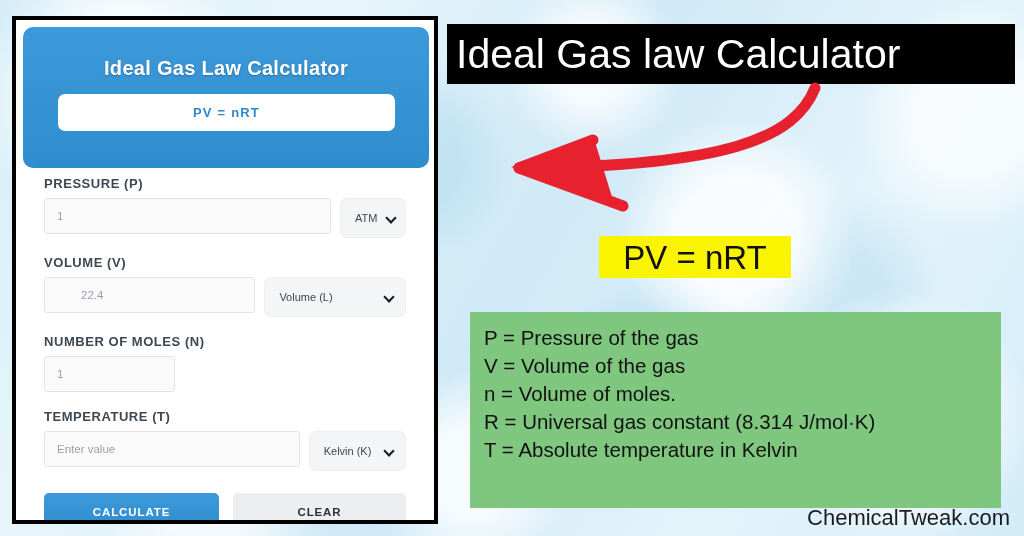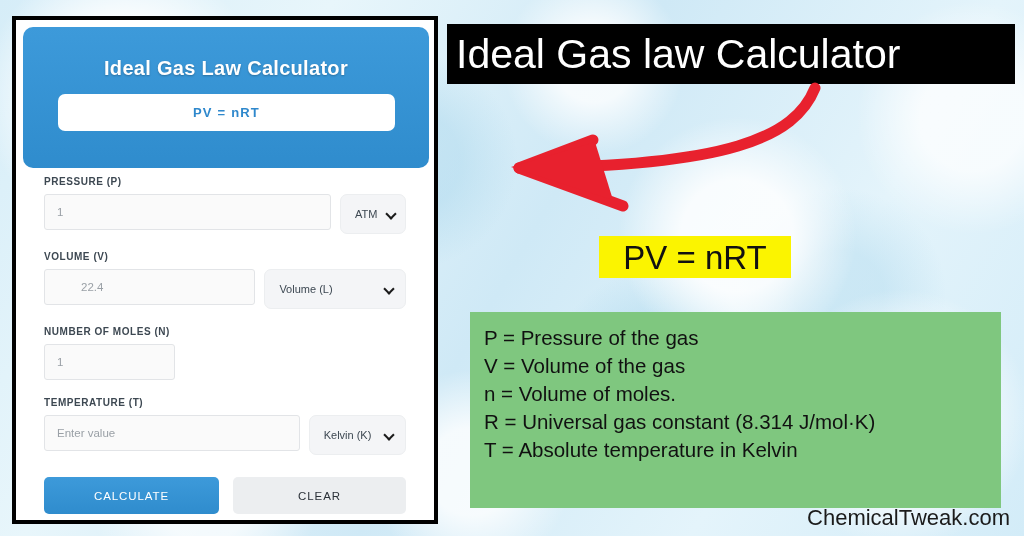--- a/index.html
+++ b/index.html
@@ -99,21 +99,21 @@
     position: absolute;
     left: 0;
     top: 156px;
     width: 100%;
     padding: 0 28px;
     box-sizing: border-box;
   }
   .field-group { margin-bottom: 17px; }
   .field-label {
     color: #3d4852;
-    font-size: 10px;
+    font-size: 13px;
     font-weight: bold;
     letter-spacing: 0.55px;
     margin-bottom: 7px;
     text-transform: uppercase;
   }
   .field-row {
     display: flex;
     align-items: stretch;
     gap: 9px;
   }
@@ -178,21 +178,21 @@
     gap: 14px;
     margin-top: 22px;
   }
   .calc-btn {
     height: 37px;
     border-radius: 5px;
     display: flex;
     align-items: center;
     justify-content: center;
     font-size: 11.5px;
-    font-weight: normal;
+    font-weight: bold;
     letter-spacing: 0.9px;
     box-sizing: border-box;
     cursor: pointer;
   }
   #calculate-button {
     width: 179px;
     background: linear-gradient(180deg, #3d9ada 0%, #2f8ccd 100%);
     color: #ffffff;
   }
   #clear-button {

